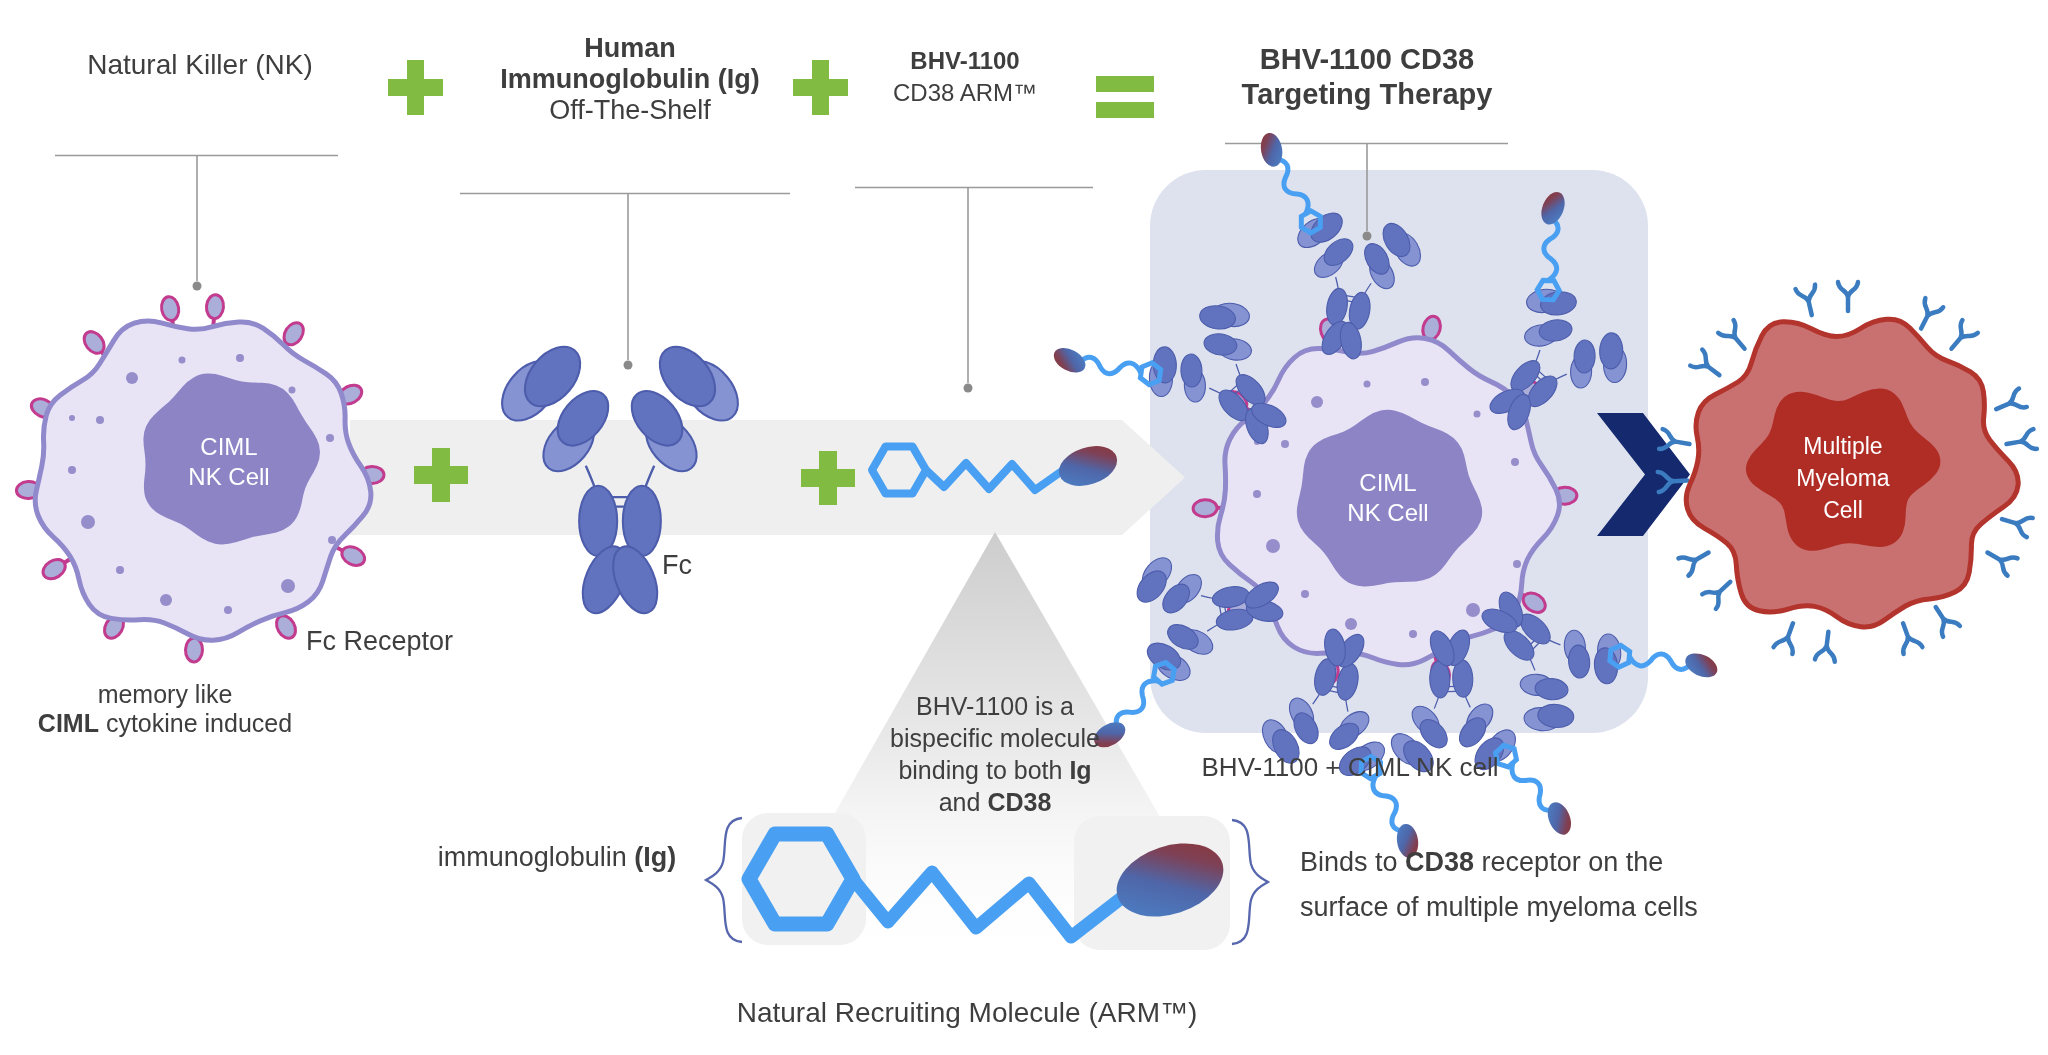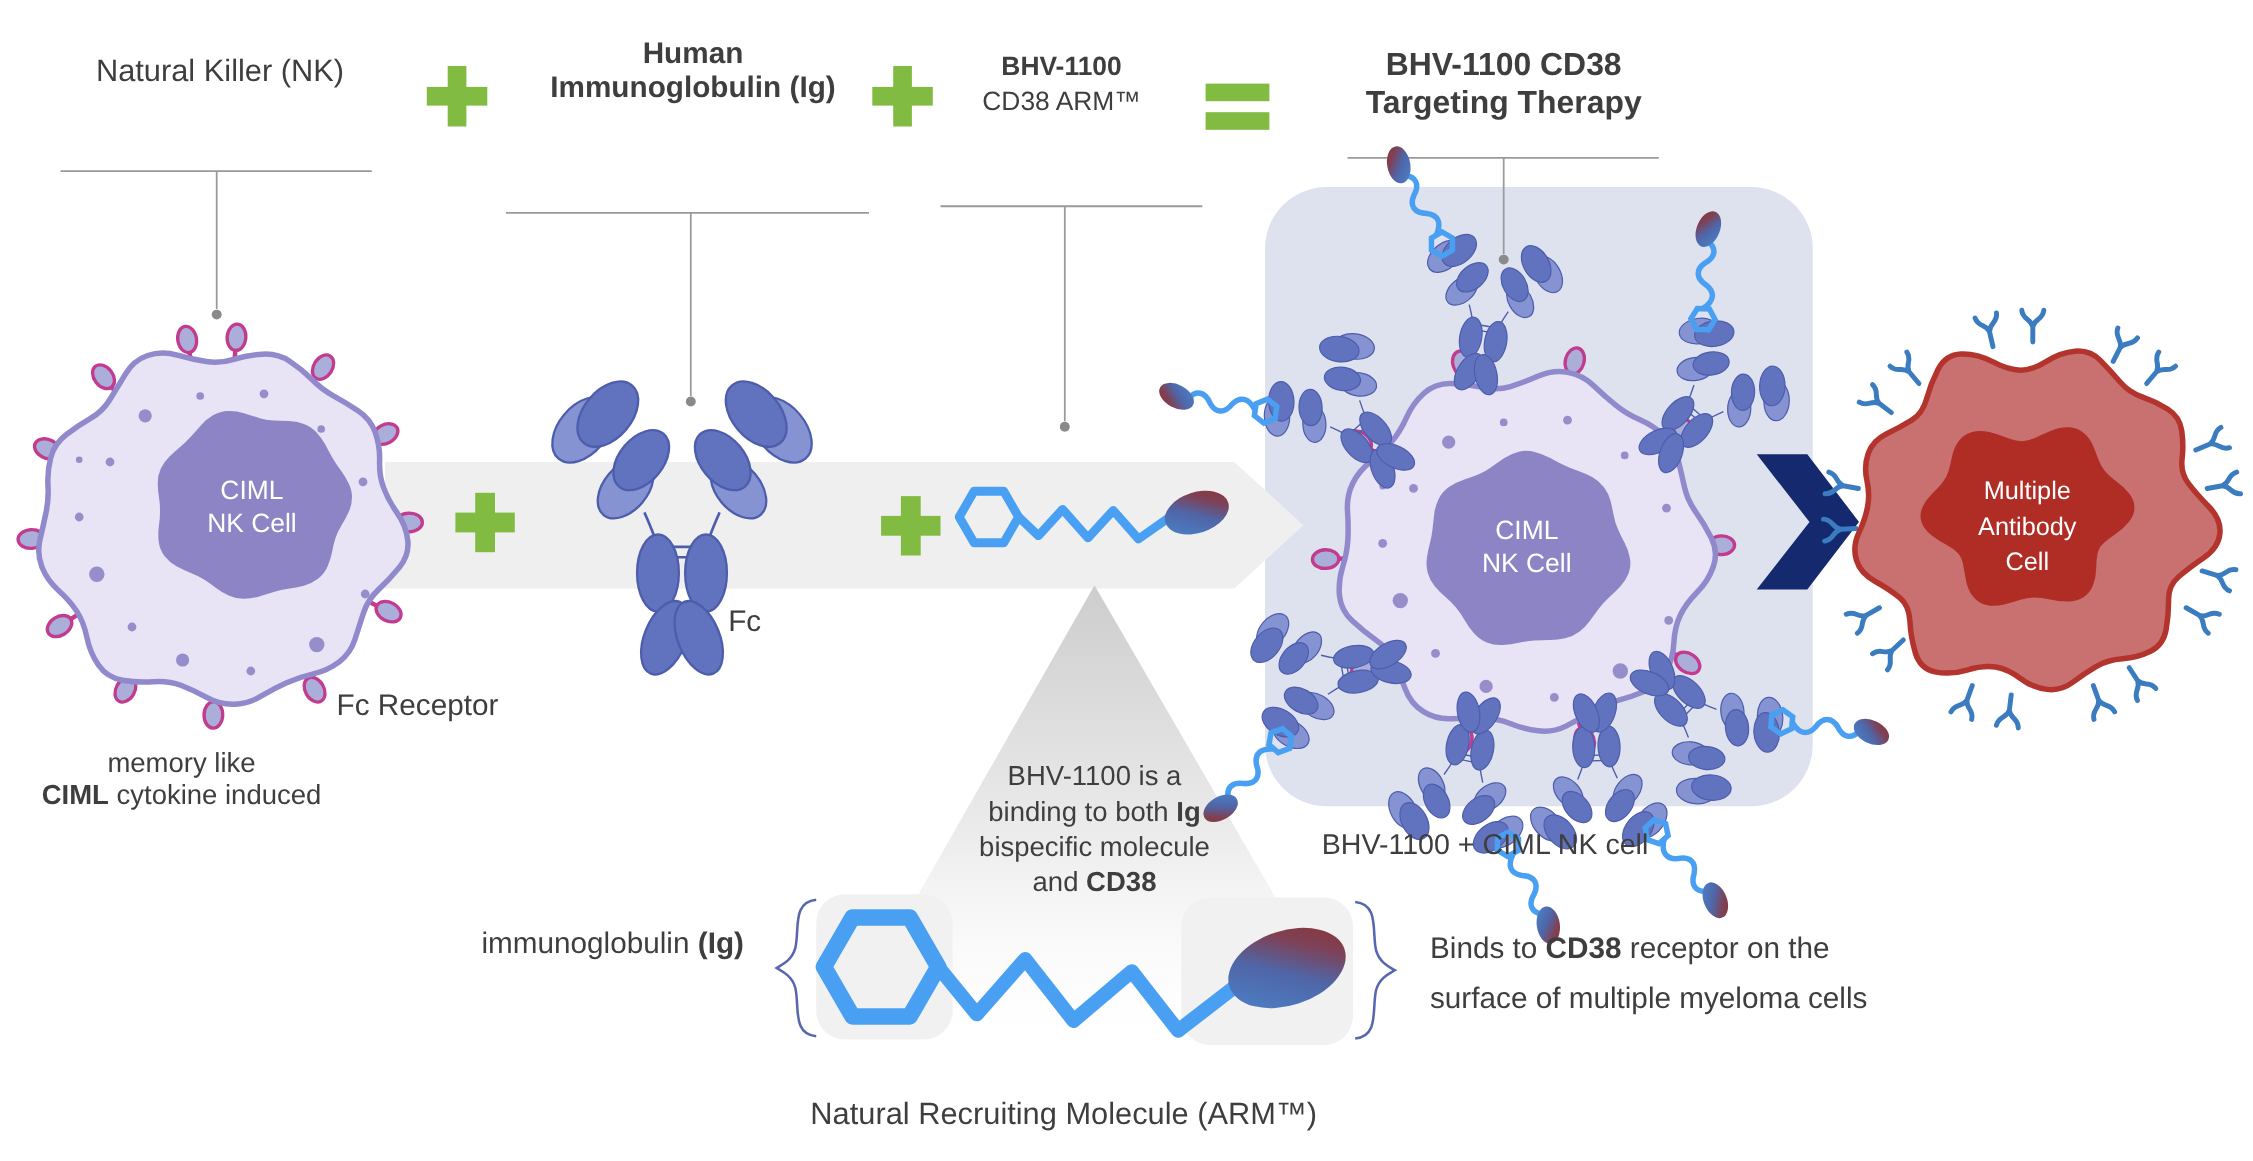--- a/index.html
+++ b/index.html
@@ -223,20 +223,21 @@
   </g>
 </svg>
 
 <div class="t hdr ctr" id="h1" style="left:30px;top:48px;width:340px">
   <div>Natural Killer (NK)</div>
 </div>
 
 <div class="t ctr" id="h2" style="left:480px;top:33px;width:300px;font-size:27px;line-height:31px">
   <div class="b">Human</div>
   <div class="b">Immunoglobulin (Ig)</div>
+  <div>Off-The-Shelf</div>
 </div>
 
 <div class="t ctr" id="h3" style="left:815px;top:45px;width:300px;font-size:24px;line-height:32px">
   <div class="b">BHV-1100</div>
   <div>CD38 ARM™</div>
 </div>
 
 <div class="t ctr b" id="h4" style="left:1217px;top:42px;width:300px;font-size:29px;line-height:35px">
   <div>BHV-1100 CD38</div>
   <div>Targeting Therapy</div>
@@ -258,28 +259,28 @@
 
 <div class="cl" style="left:1288px;top:468px;width:200px;font-size:24px;line-height:30px">
   <div>CIML</div>
   <div>NK Cell</div>
 </div>
 
 <div class="t ctr" style="left:1150px;top:752px;width:400px;font-size:26px">BHV-1100 + CIML NK cell</div>
 
 <div class="cl" style="left:1743px;top:430px;width:200px;font-size:23px;line-height:32px">
   <div>Multiple</div>
-  <div>Antibody</div>
+  <div>Myeloma</div>
   <div>Cell</div>
 </div>
 
 <div class="t ctr" style="left:845px;top:690px;width:300px;font-size:25px;line-height:32px">
   <div>BHV-1100 is a</div>
+  <div>bispecific molecule</div>
   <div><span>binding to both </span><b>Ig</b></div>
-  <div>bispecific molecule</div>
   <div><span>and </span><b>CD38</b></div>
 </div>
 
 <div class="t ctr" style="left:407px;top:839px;width:300px;font-size:27px;line-height:36px">
   <div><span>immunoglobulin </span><b>(Ig)</b></div>
 </div>
 
 <div class="t" style="left:1300px;top:840px;width:480px;font-size:27px;line-height:45px;white-space:normal">
   <div><span>Binds to </span><b>CD38</b><span> receptor on the</span></div>
   <div>surface of multiple myeloma cells</div>

